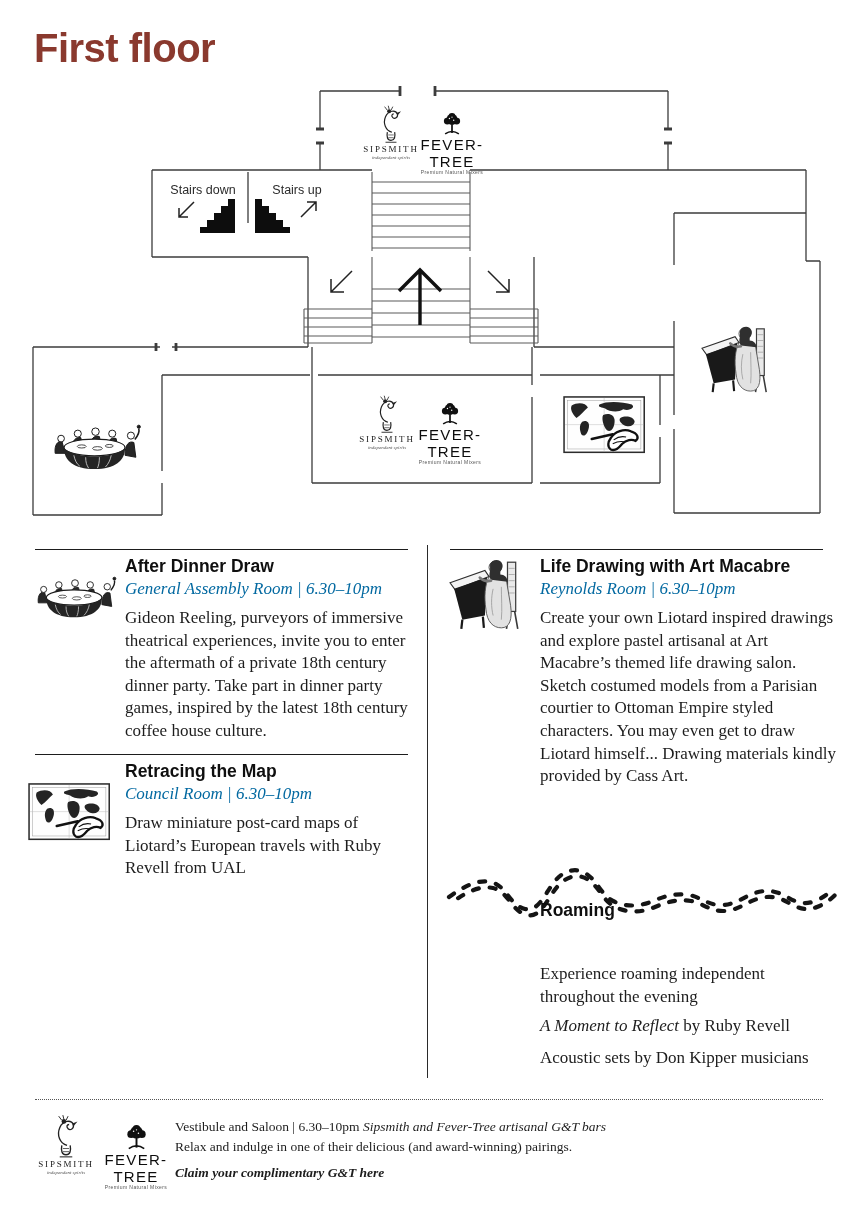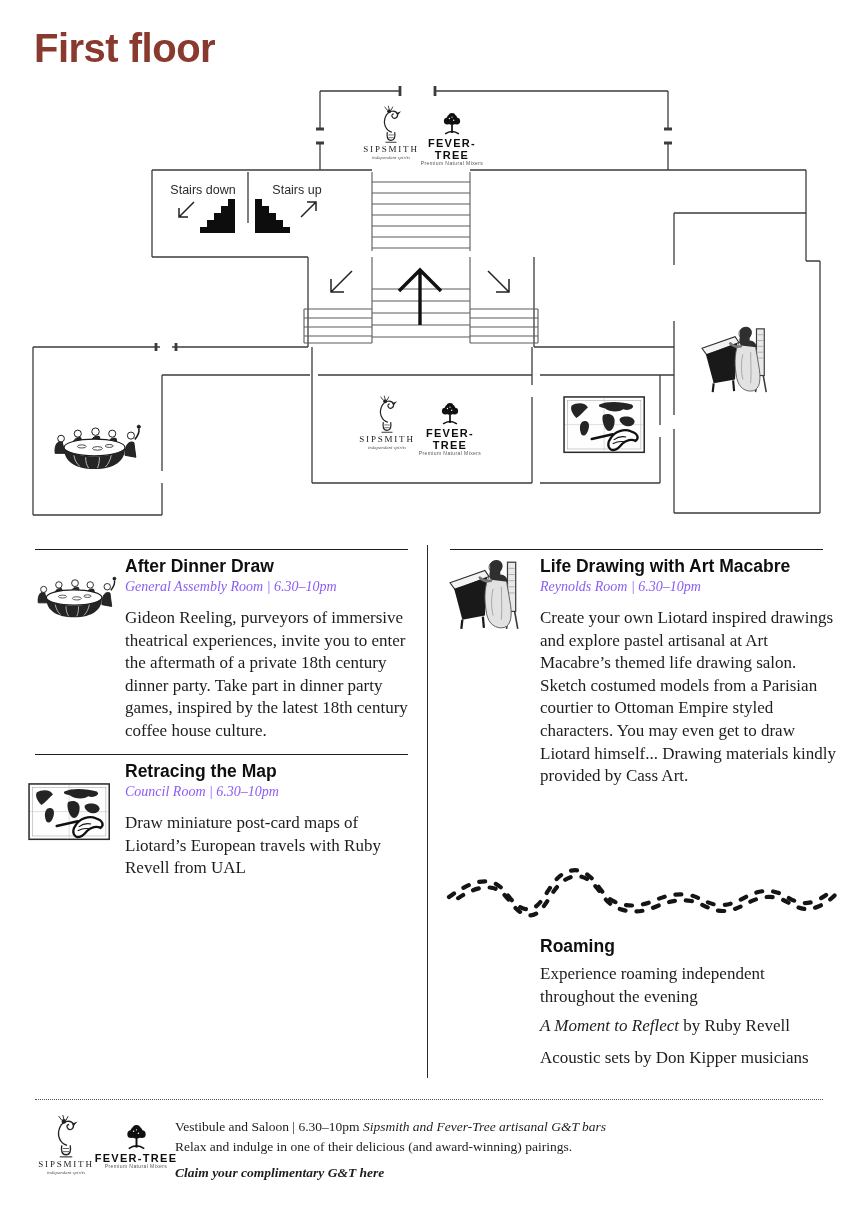--- a/index.html
+++ b/index.html
@@ -9,31 +9,31 @@
   
   #page-title{left:34px;top:26px;font-family:"Liberation Sans",sans-serif;font-weight:bold;
               font-size:40px;letter-spacing:-0.5px;color:#8a392e;}
   
   #plan{left:0;top:85px;width:850px;height:460px;}
   
   .logo{position:absolute;text-align:center;line-height:1.1;}
   .logo svg{display:block;margin:0 auto;}
   .ss-name{font-family:"Liberation Serif",serif;font-size:9px;letter-spacing:1.8px;color:#222;}
   .ss-tag{font-size:5px;font-style:italic;color:#555;}
-  .ft-name{font-family:"Liberation Sans",sans-serif;font-weight:bold;font-size:11px;
+  .ft-name{font-family:"Liberation Sans",sans-serif;font-weight:normal;font-size:15px;
            letter-spacing:1.3px;color:#0d0d0d;}
   .ft-sub{font-size:5px;color:#555;letter-spacing:0.4px;font-family:"Liberation Sans",sans-serif;}
   
   .rule{position:absolute;border-top:1.6px solid #1d1d1d;height:0;}
   #col-divider{left:427px;top:545px;width:1.4px;height:533px;background:#2a2a2a;}
   #footer-rule{left:35px;top:1099px;width:788px;border-top:1.6px dotted #555;height:0;position:absolute;}
   
   .ev-title{position:absolute;font-family:"Liberation Sans",sans-serif;font-weight:bold;
             font-size:17.5px;color:#0f0f0f;}
-  .ev-room{position:absolute;font-style:italic;font-size:14px;color:#8b5cf6;}
+  .ev-room{position:absolute;font-style:italic;font-size:17px;color:#0369a1;}
   .ev-body{position:absolute;font-size:17px;line-height:1.33;color:#1d1d1d;}
   .ft-line{position:absolute;font-size:13.5px;color:#1d1d1d;}
   .italic{font-style:italic;}
   .bold-italic{font-weight:bold;font-style:italic;}
   .fp{fill:none;stroke:#151515;stroke-width:4.2;stroke-linecap:round;}
 </style>
 </head>
 <body>
 
 <svg width="0" height="0" style="position:absolute" aria-hidden="true">
@@ -236,21 +236,21 @@
     </svg>
   <div class="ev-title" style="left:540px;top:556px">Life Drawing with Art Macabre</div>
   <div class="ev-room" style="left:540px;top:579px">Reynolds Room | 6.30–10pm</div>
   <div class="ev-body" style="left:540px;top:607px;width:296px">Create your own Liotard inspired drawings and explore pastel artisanal at Art Macabre’s themed life drawing salon. Sketch costumed models from a Parisian courtier to Ottoman Empire styled characters. You may even get to draw Liotard himself... Drawing materials kindly provided by Cass Art.</div>
 
   <svg class="abs" style="left:443px;top:852px;width:395px;height:72px" viewBox="0 0 395 72">
     <path class="fp" stroke-dasharray="6 11" stroke-dashoffset="0" transform="translate(0,-3)" d="M6,48 C20,38 34,30 48,33 C64,37 66,56 82,60 C96,63 102,44 112,32 C120,22 132,18 142,24 C154,31 158,46 170,52 C182,58 196,58 210,52 C222,47 232,44 246,46 C258,48 264,56 278,56 C292,56 300,48 312,44 C324,40 334,42 344,48 C354,54 362,56 372,52 C380,49 386,44 390,40"></path>
     <path class="fp" stroke-dasharray="6 11" stroke-dashoffset="8.5" transform="translate(2,3)" d="M6,48 C20,38 34,30 48,33 C64,37 66,56 82,60 C96,63 102,44 112,32 C120,22 132,18 142,24 C154,31 158,46 170,52 C182,58 196,58 210,52 C222,47 232,44 246,46 C258,48 264,56 278,56 C292,56 300,48 312,44 C324,40 334,42 344,48 C354,54 362,56 372,52 C380,49 386,44 390,40"></path>
   </svg>
 
-  <div class="ev-title" style="left:540px;top:936px">Roaming</div>
+  <div class="ev-title" style="left:540px;top:900px">Roaming</div>
   <div class="ev-body" style="left:540px;top:963px;width:280px">Experience roaming independent throughout the evening</div>
   <div class="ev-body" style="left:540px;top:1015px;width:320px">
     <span class="italic">A Moment to Reflect</span><span> by Ruby Revell</span>
   </div>
   <div class="ev-body" style="left:540px;top:1047px;width:320px">Acoustic sets by Don Kipper musicians</div>
 
   <div id="footer-rule"></div>
 
   <div class="logo" style="left:30px;top:1112px;width:72px">
     <svg width="32" height="48" viewBox="0 0 30 46">

